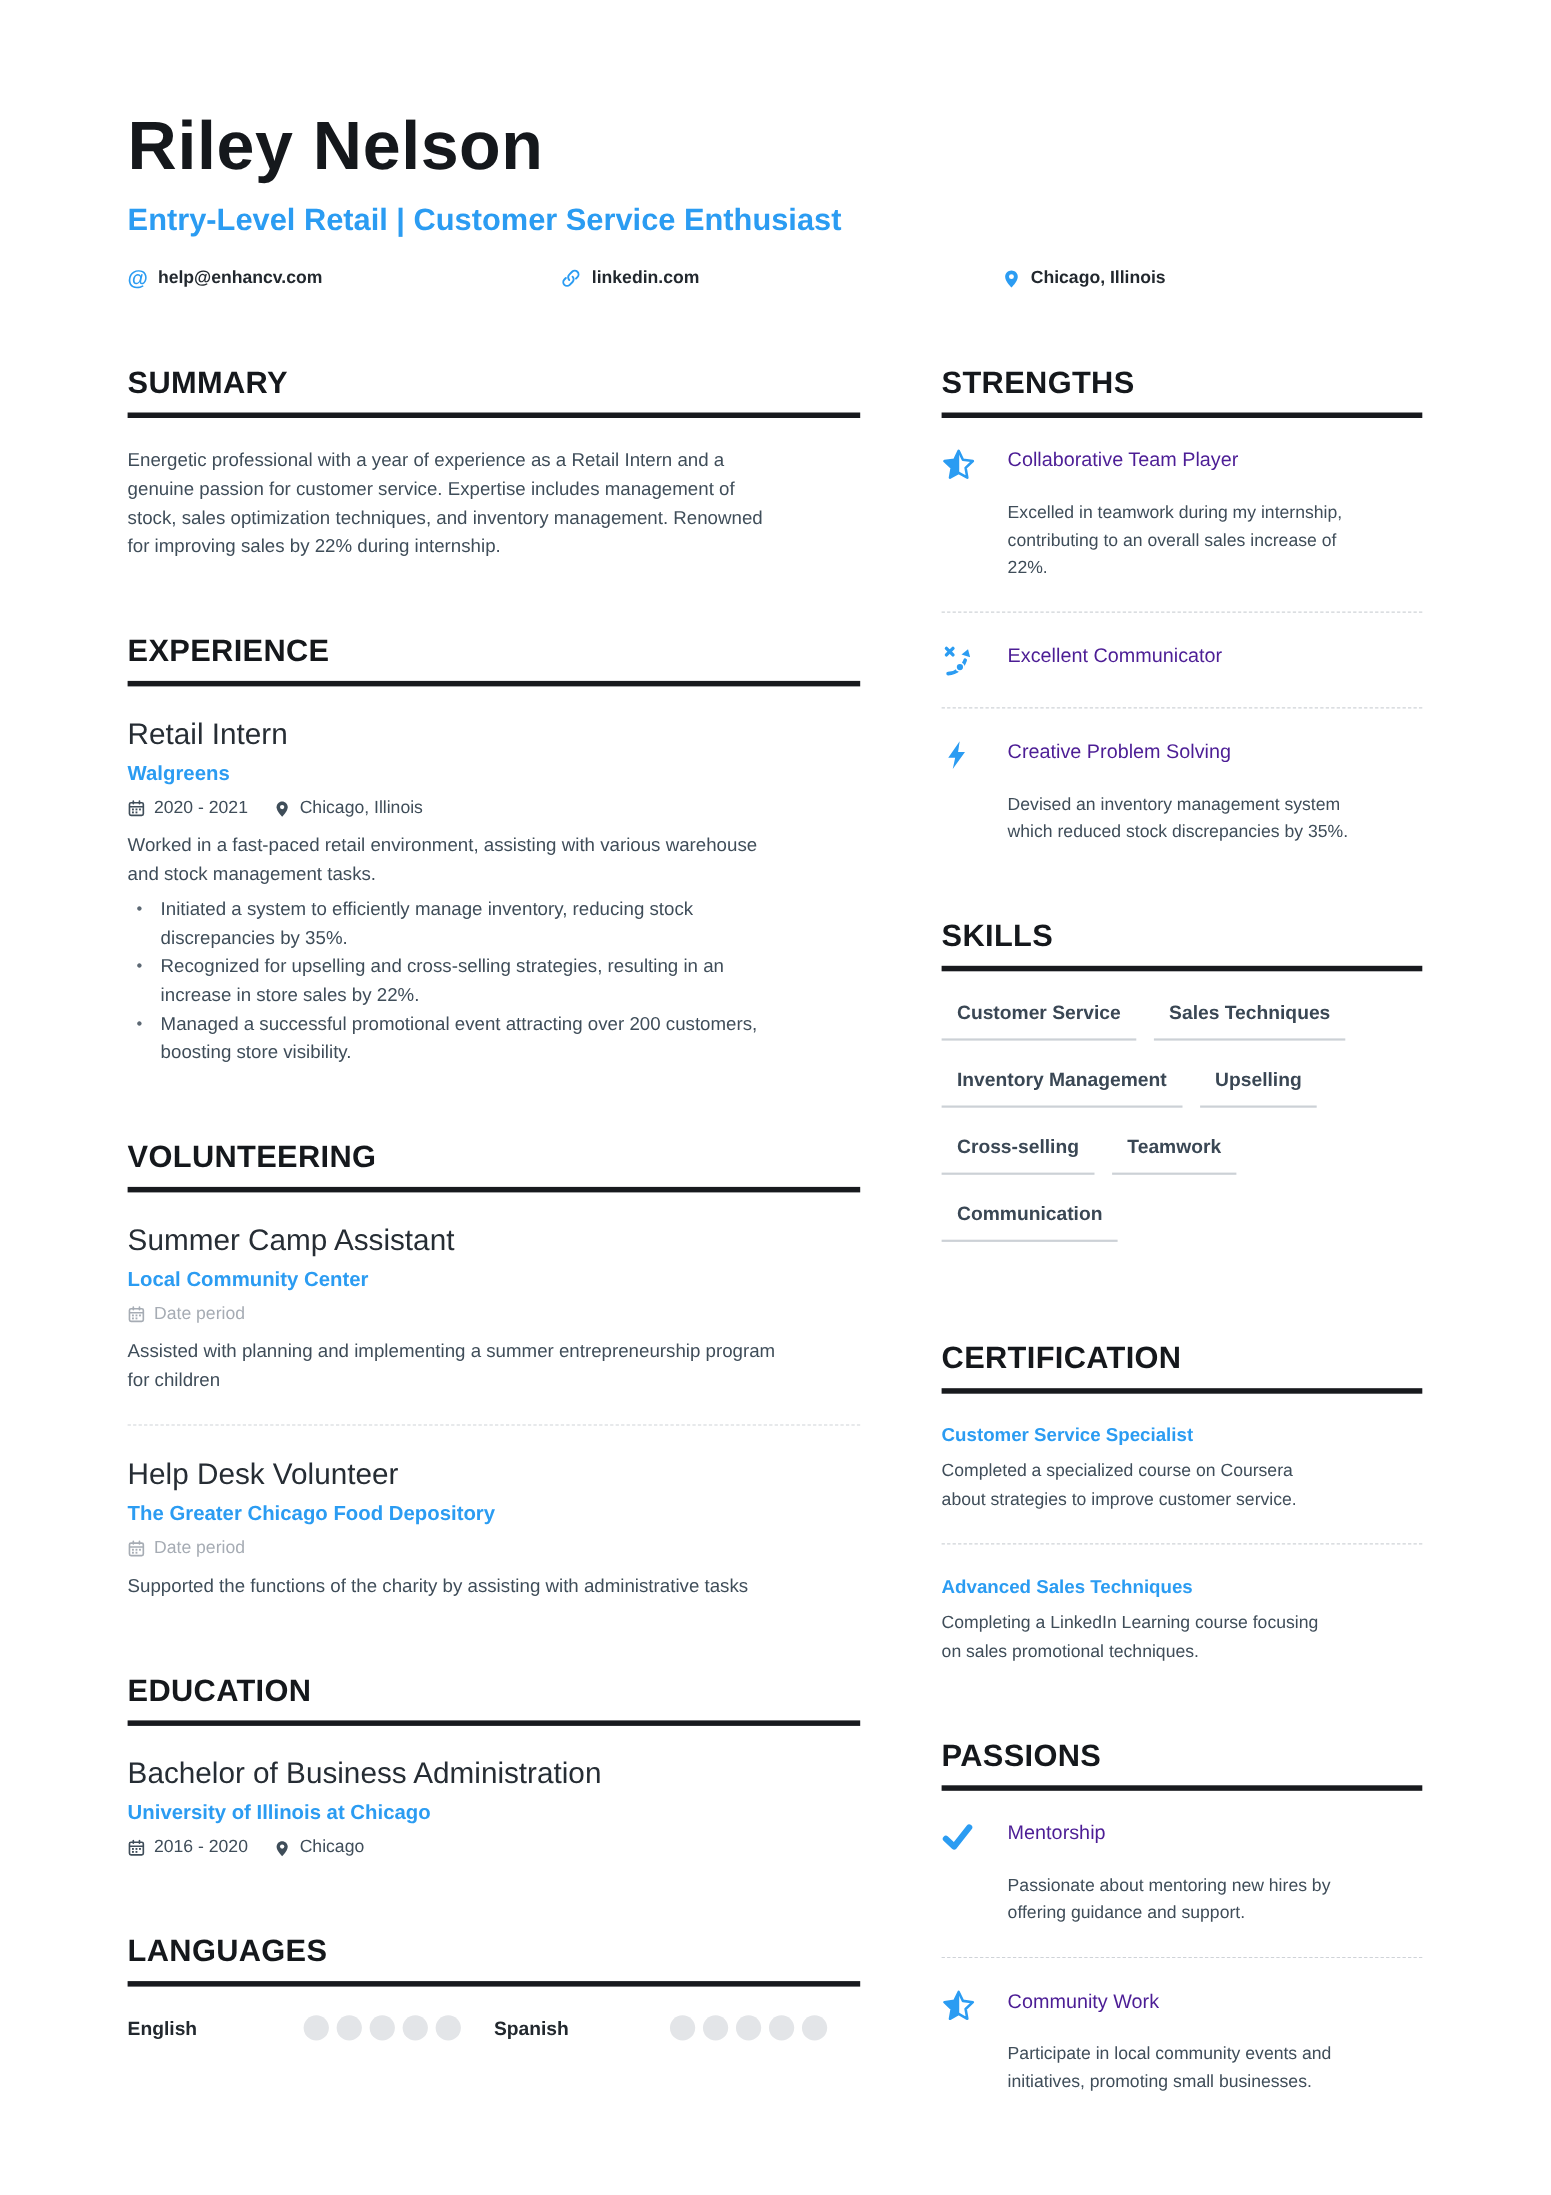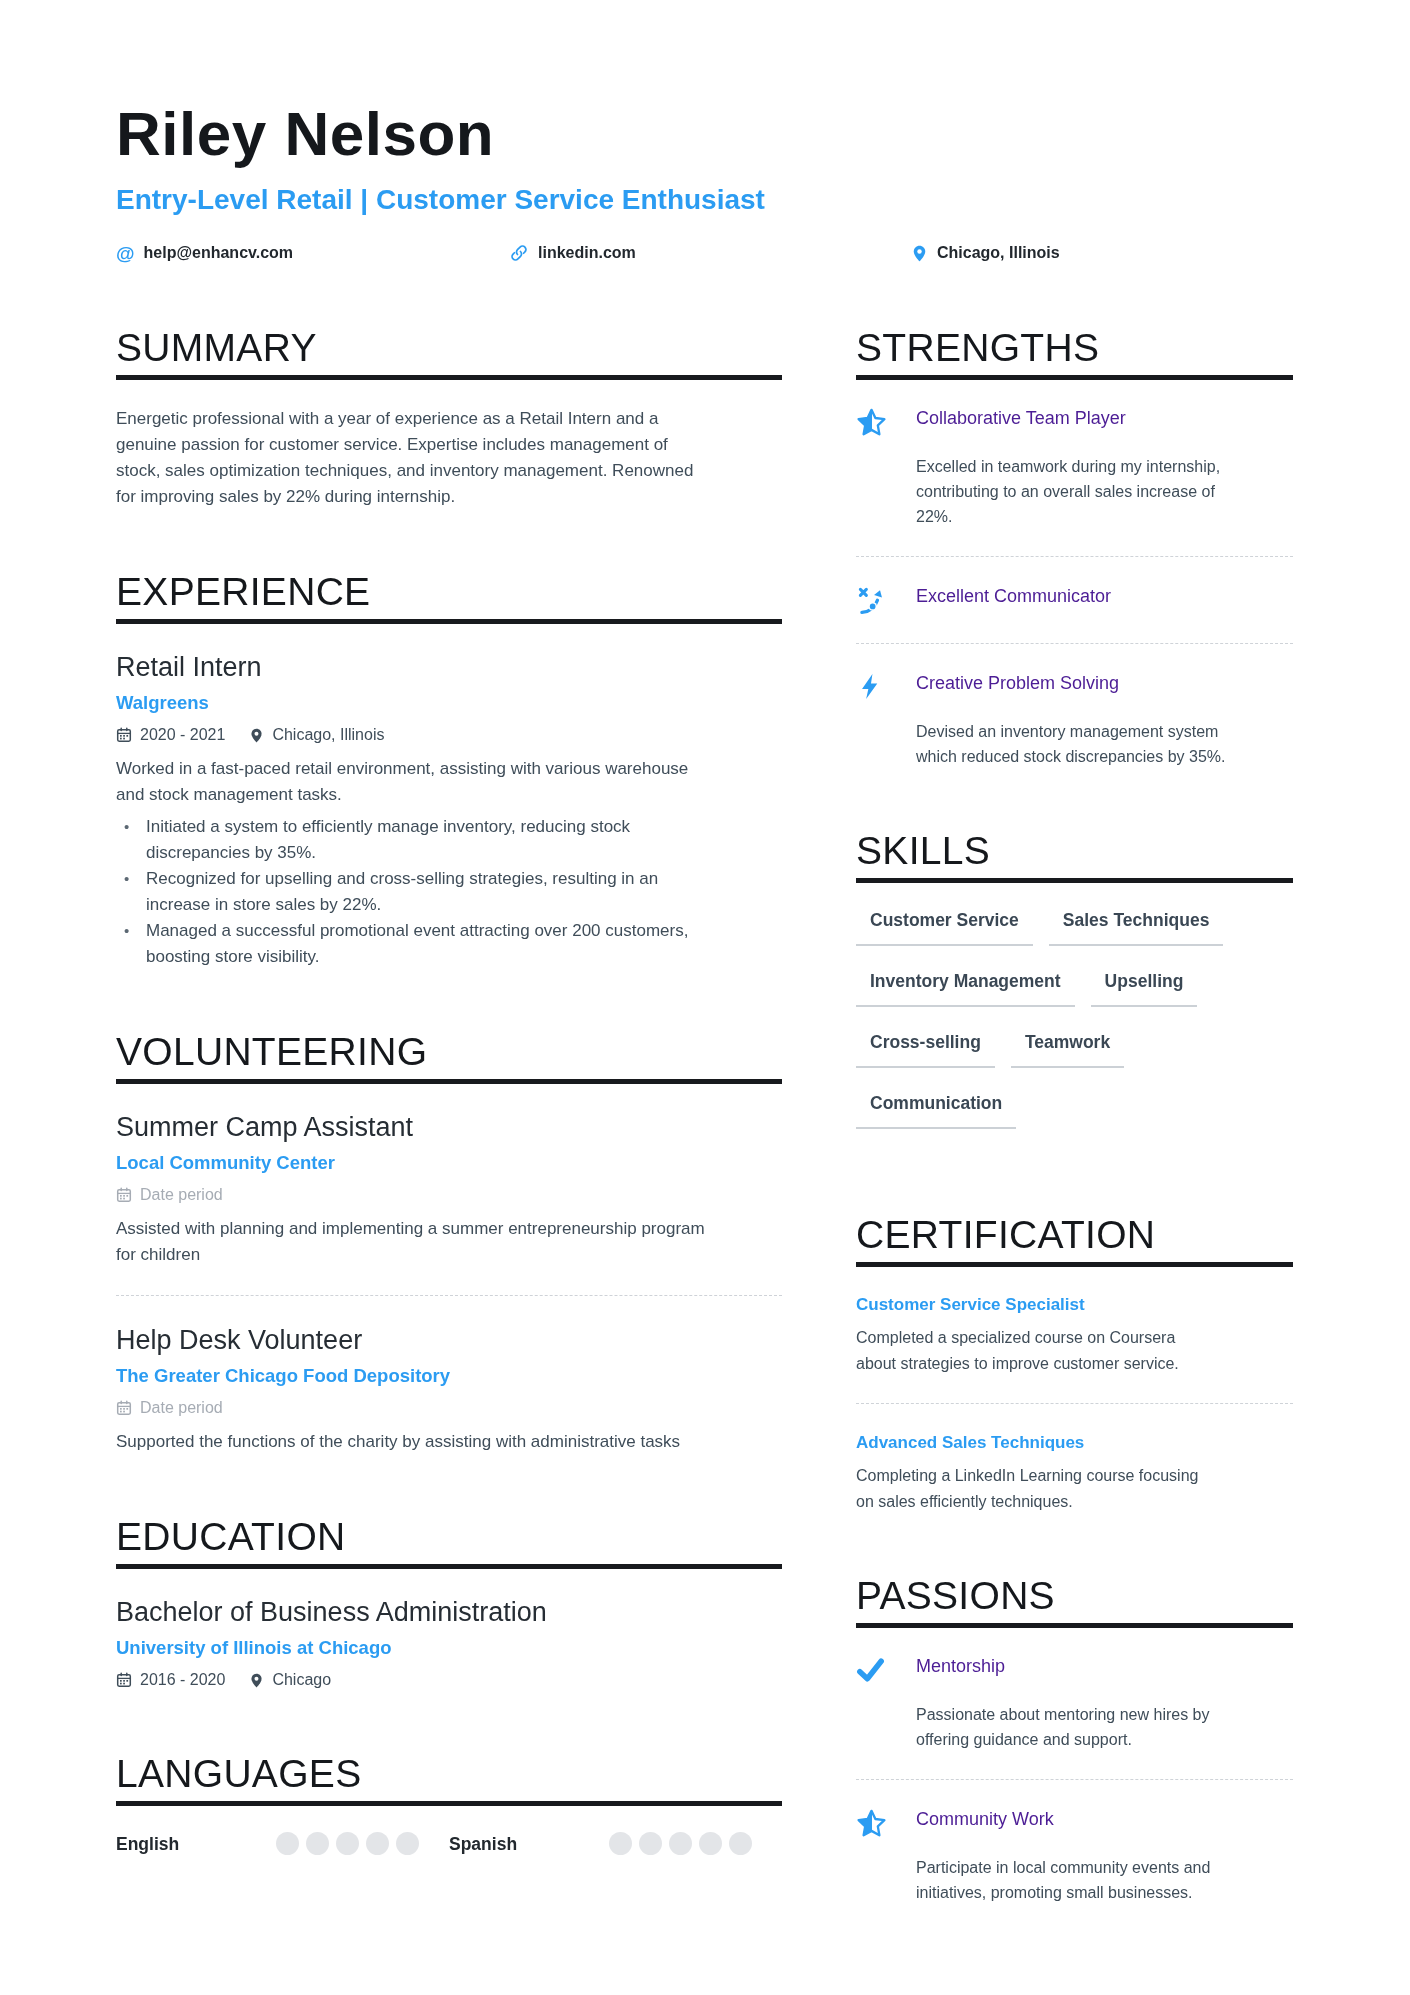--- a/index.html
+++ b/index.html
@@ -21,21 +21,21 @@
   .contact .cicon{display:inline-flex;align-items:center;justify-content:center;margin-right:9px}
   .contact.c1{width:393px}.contact.c2{width:402px}
   .at-glyph{font-size:19px;font-weight:700;color:var(--accent);line-height:1}
 
   
   .columns{display:flex;gap:74px;margin-top:66px}
   .col-left{width:666px;flex:none}
   .col-right{flex:1;min-width:0}
 
   section{margin-bottom:64px}
-  h2{font-size:39px;line-height:36px;font-weight:400;color:var(--heading);letter-spacing:.3px;
+  h2{font-size:28px;line-height:36px;font-weight:700;color:var(--heading);letter-spacing:.3px;
      border-bottom:5px solid var(--bar);padding-bottom:9px;margin-bottom:26px}
 
   .bodytext{font-size:17px;line-height:26px;color:var(--body);max-width:598px}
 
   h3{font-size:27px;line-height:34px;font-weight:500;color:var(--title)}
   .org{margin-top:7px;font-size:18.5px;line-height:24px;font-weight:700;color:var(--accent)}
   .meta{display:flex;align-items:center;gap:24px;margin-top:8px;font-size:16px;line-height:24px;color:var(--body)}
   .meta .mitem{display:flex;align-items:center;gap:8px}
   .meta.muted{color:var(--muted)}
   .entry .bodytext{margin-top:9px}
@@ -341,21 +341,21 @@
 
       <section>
         <h2>CERTIFICATION</h2>
         <div class="entry">
           <div class="cert-title">Customer Service Specialist</div>
           <p class="cert-desc">Completed a specialized course on Coursera about strategies to improve customer service.</p>
         </div>
         <hr class="dashed">
         <div class="entry">
           <div class="cert-title">Advanced Sales Techniques</div>
-          <p class="cert-desc">Completing a LinkedIn Learning course focusing on sales efficiently techniques.</p>
+          <p class="cert-desc">Completing a LinkedIn Learning course focusing on sales promotional techniques.</p>
         </div>
       </section>
 
       <section>
         <h2>PASSIONS</h2>
 
         <div class="ritem">
           <span class="icon-box">
             <svg viewBox="0 0 24 24" width="29" height="29">
               <path class="ic-stroke" stroke-width="4.6" stroke-linecap="round" stroke-linejoin="round" d="M3.2 13.8 9.4 19.6 20.8 5.2"></path>

